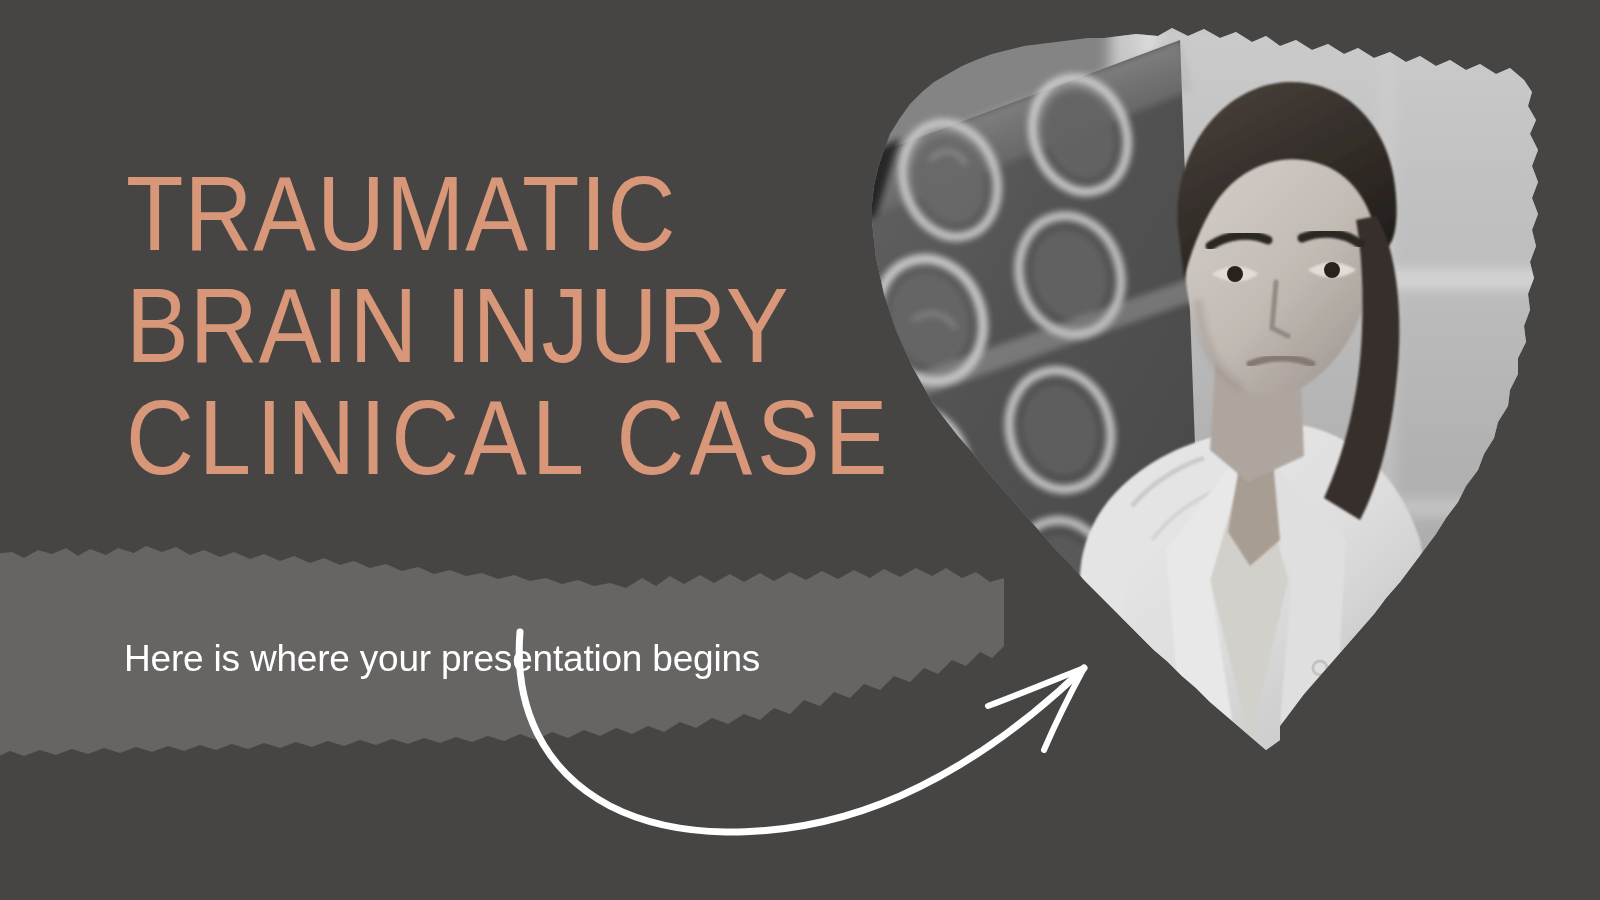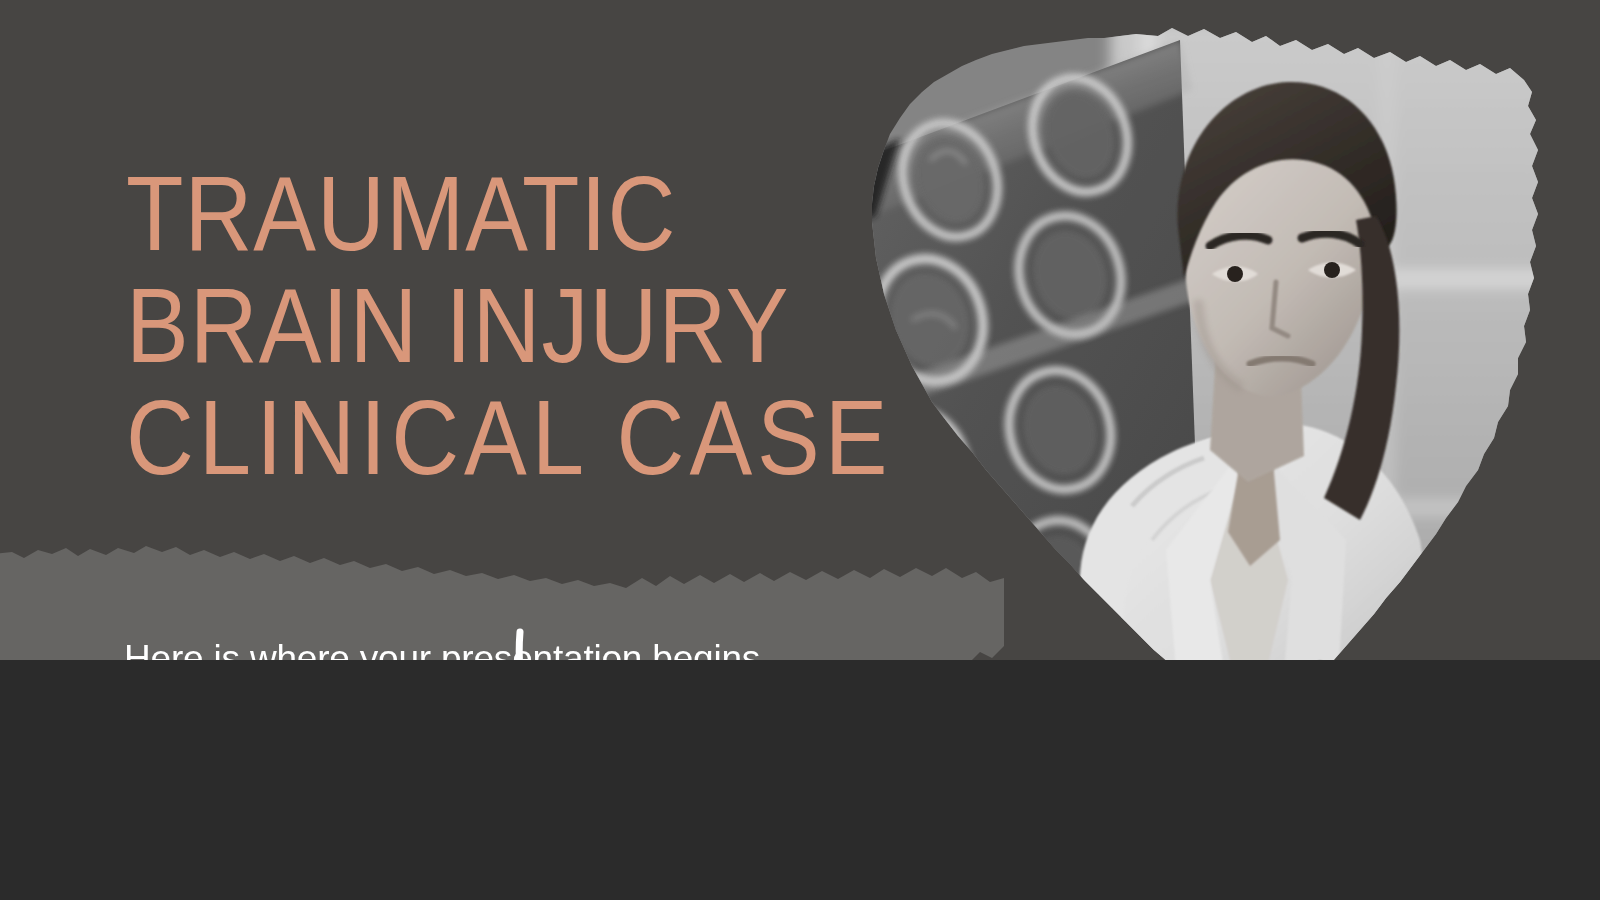--- a/index.html
+++ b/index.html
@@ -3,21 +3,21 @@
 <meta charset="utf-8">
 <style>
   html, body {
     margin: 0;
     padding: 0;
     background: #2b2b2b;
   }
   #slide {
     position: relative;
     width: 1600px;
-    height: 660px;
+    height: 900px;
     overflow: hidden;
     background: #474543;
     font-family: "Liberation Sans", sans-serif;
   }
 
   
   .band-wrap {
     position: absolute;
     left: -6px;
     top: 528px;

